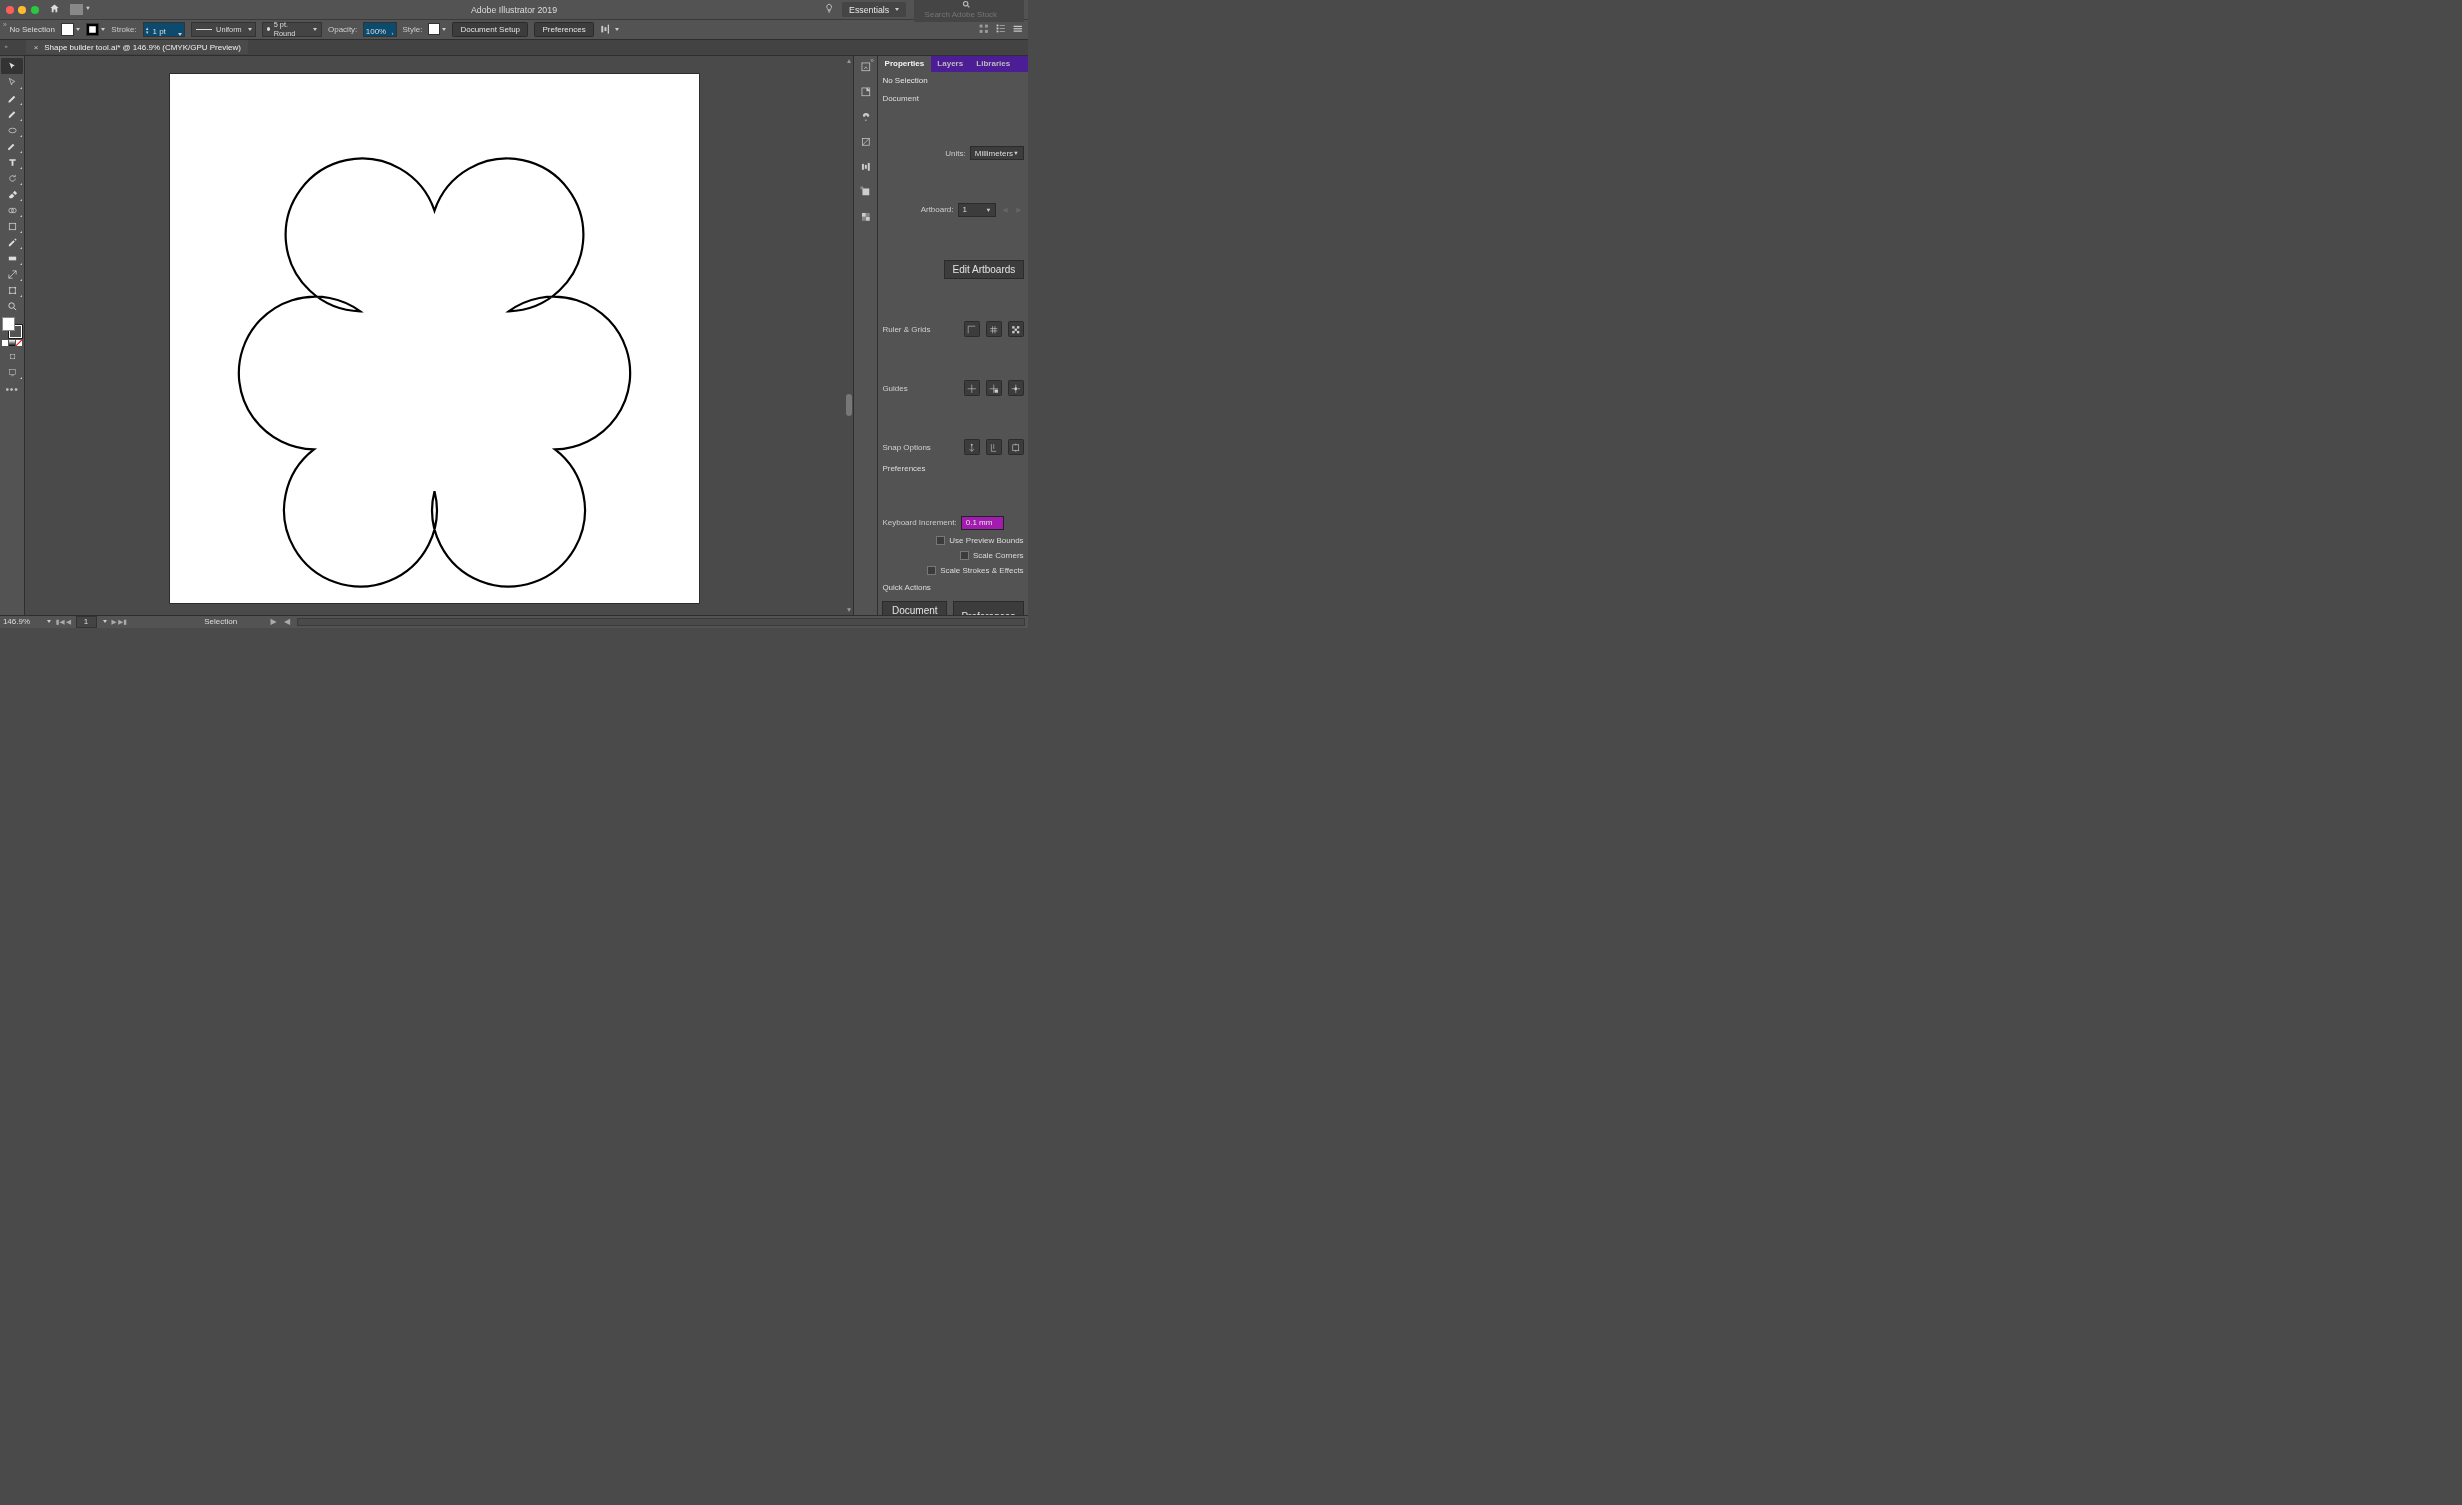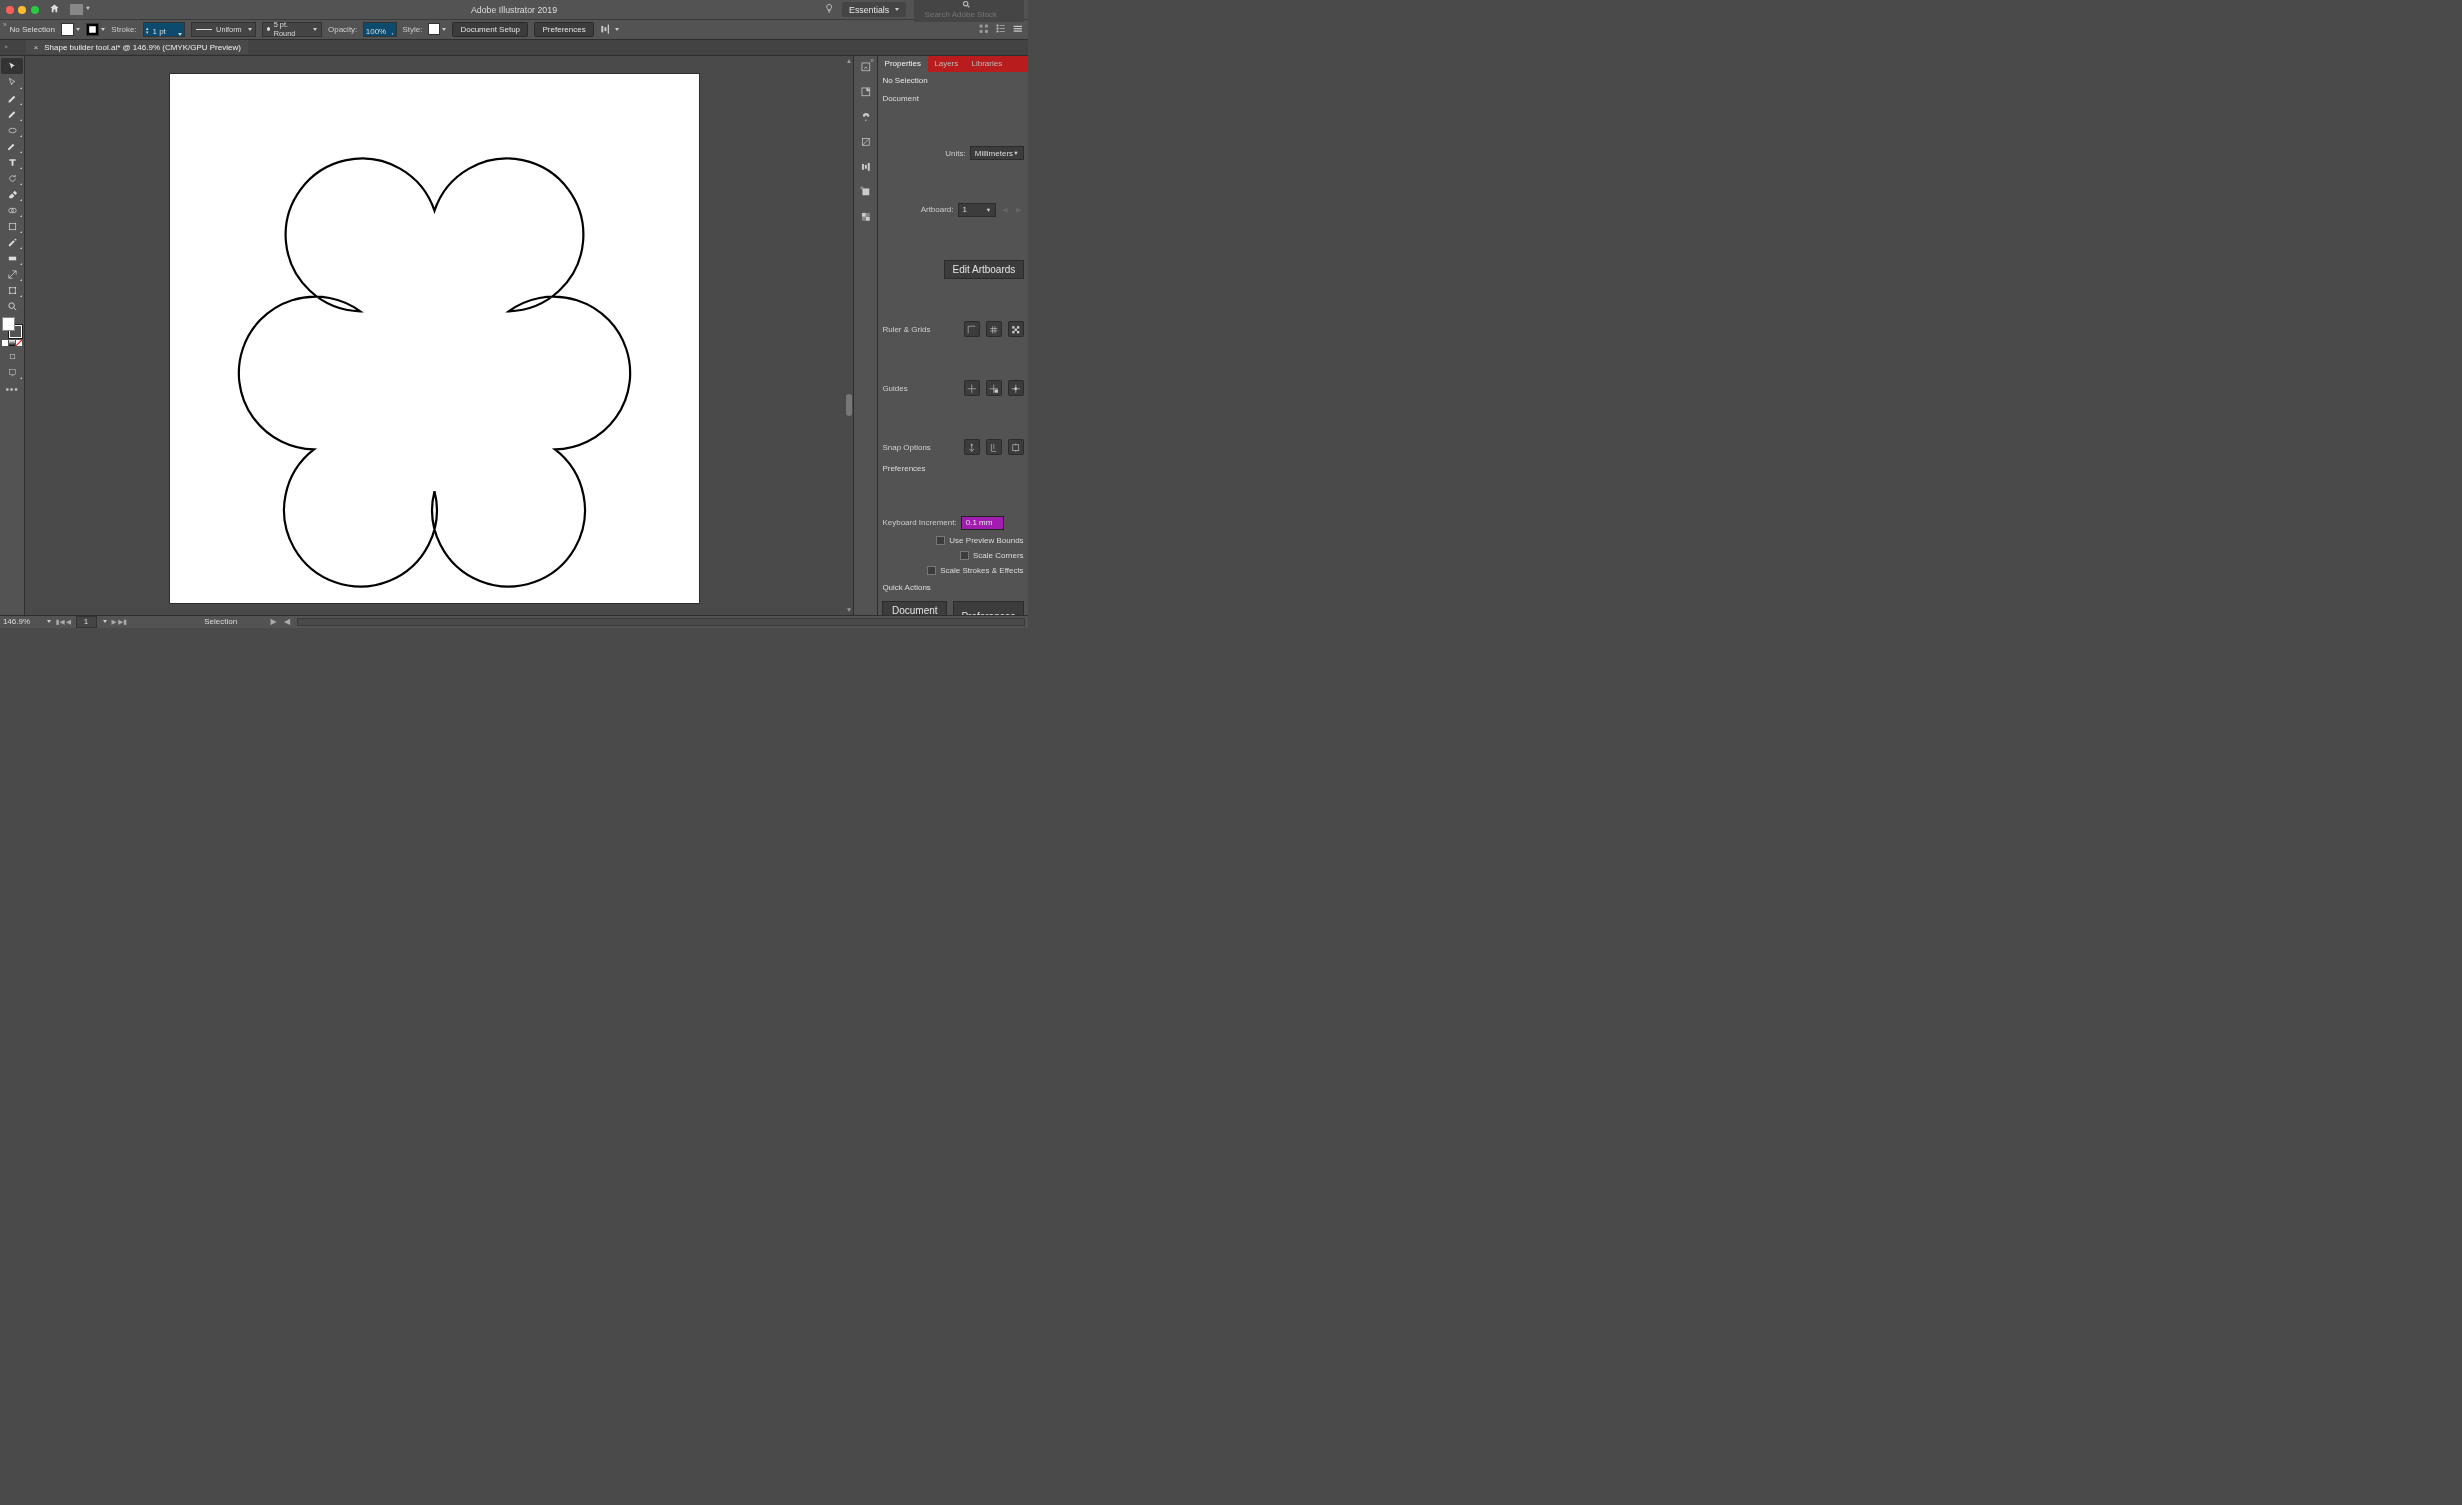--- a/index.html
+++ b/index.html
@@ -76,21 +76,21 @@
   .artboard{position:absolute;left:145px;top:18.4px;width:529px;height:529px;background:#fff;box-shadow:0 0 0 0.7px #222;}
   .artboard svg{width:100%;height:100%;}
   
   
   .iconrail{width:25px;background:#535353;border-left:0.7px solid #2e2e2e;border-right:0.7px solid #2e2e2e;display:flex;flex-direction:column;align-items:center;padding-top:4.4px;gap:10.3px;}
   .iconrail .pi{width:14.7px;height:14.7px;color:#c7c7c7;display:flex;align-items:center;justify-content:center;border-radius:1.5px;}
   .iconrail .pi svg{width:11.7px;height:11.7px;}
 
   
   .rightpanel{width:150px;background:#535353;display:flex;flex-direction:column;font-size:8px;}
-  .panel-tabs{display:flex;gap:0;background:#b91c1c;height:19px;align-items:flex-start;}
+  .panel-tabs{display:flex;gap:0;background:#4c1d95;height:19px;align-items:flex-start;font-weight:bold;}
   .ptab{padding:3.7px 6.6px;color:#bbb;font-size:8px;}
   .ptab.active{background:#535353;color:#f5f5f5;}
   .panel-body{padding:4.4px 4.4px;display:flex;flex-direction:column;gap:5.9px;}
   .sec-title{color:#ddd;font-size:8px;margin-top:2.9px;}
   .row{display:flex;align-items:center;gap:4.4px;margin-top:37px;}
   .row .lbl{color:#ccc;font-size:8px;flex:1;text-align:right;}
   .sel{background:#3c3c3c;border:0.7px solid #2b2b2b;color:#ddd;padding:1.5px 3.7px;font-size:8px;display:flex;align-items:center;justify-content:space-between;min-width:51px;}
   .sel .car{font-size:5.9px;color:#ccc;}
   .btn2{background:#3c3c3c;border:0.7px solid #2b2b2b;color:#e4e4e4;padding:2.9px 7.3px;font-size:10px;border-radius:0;}
   .icon-btn-row{display:flex;gap:5.9px;}

